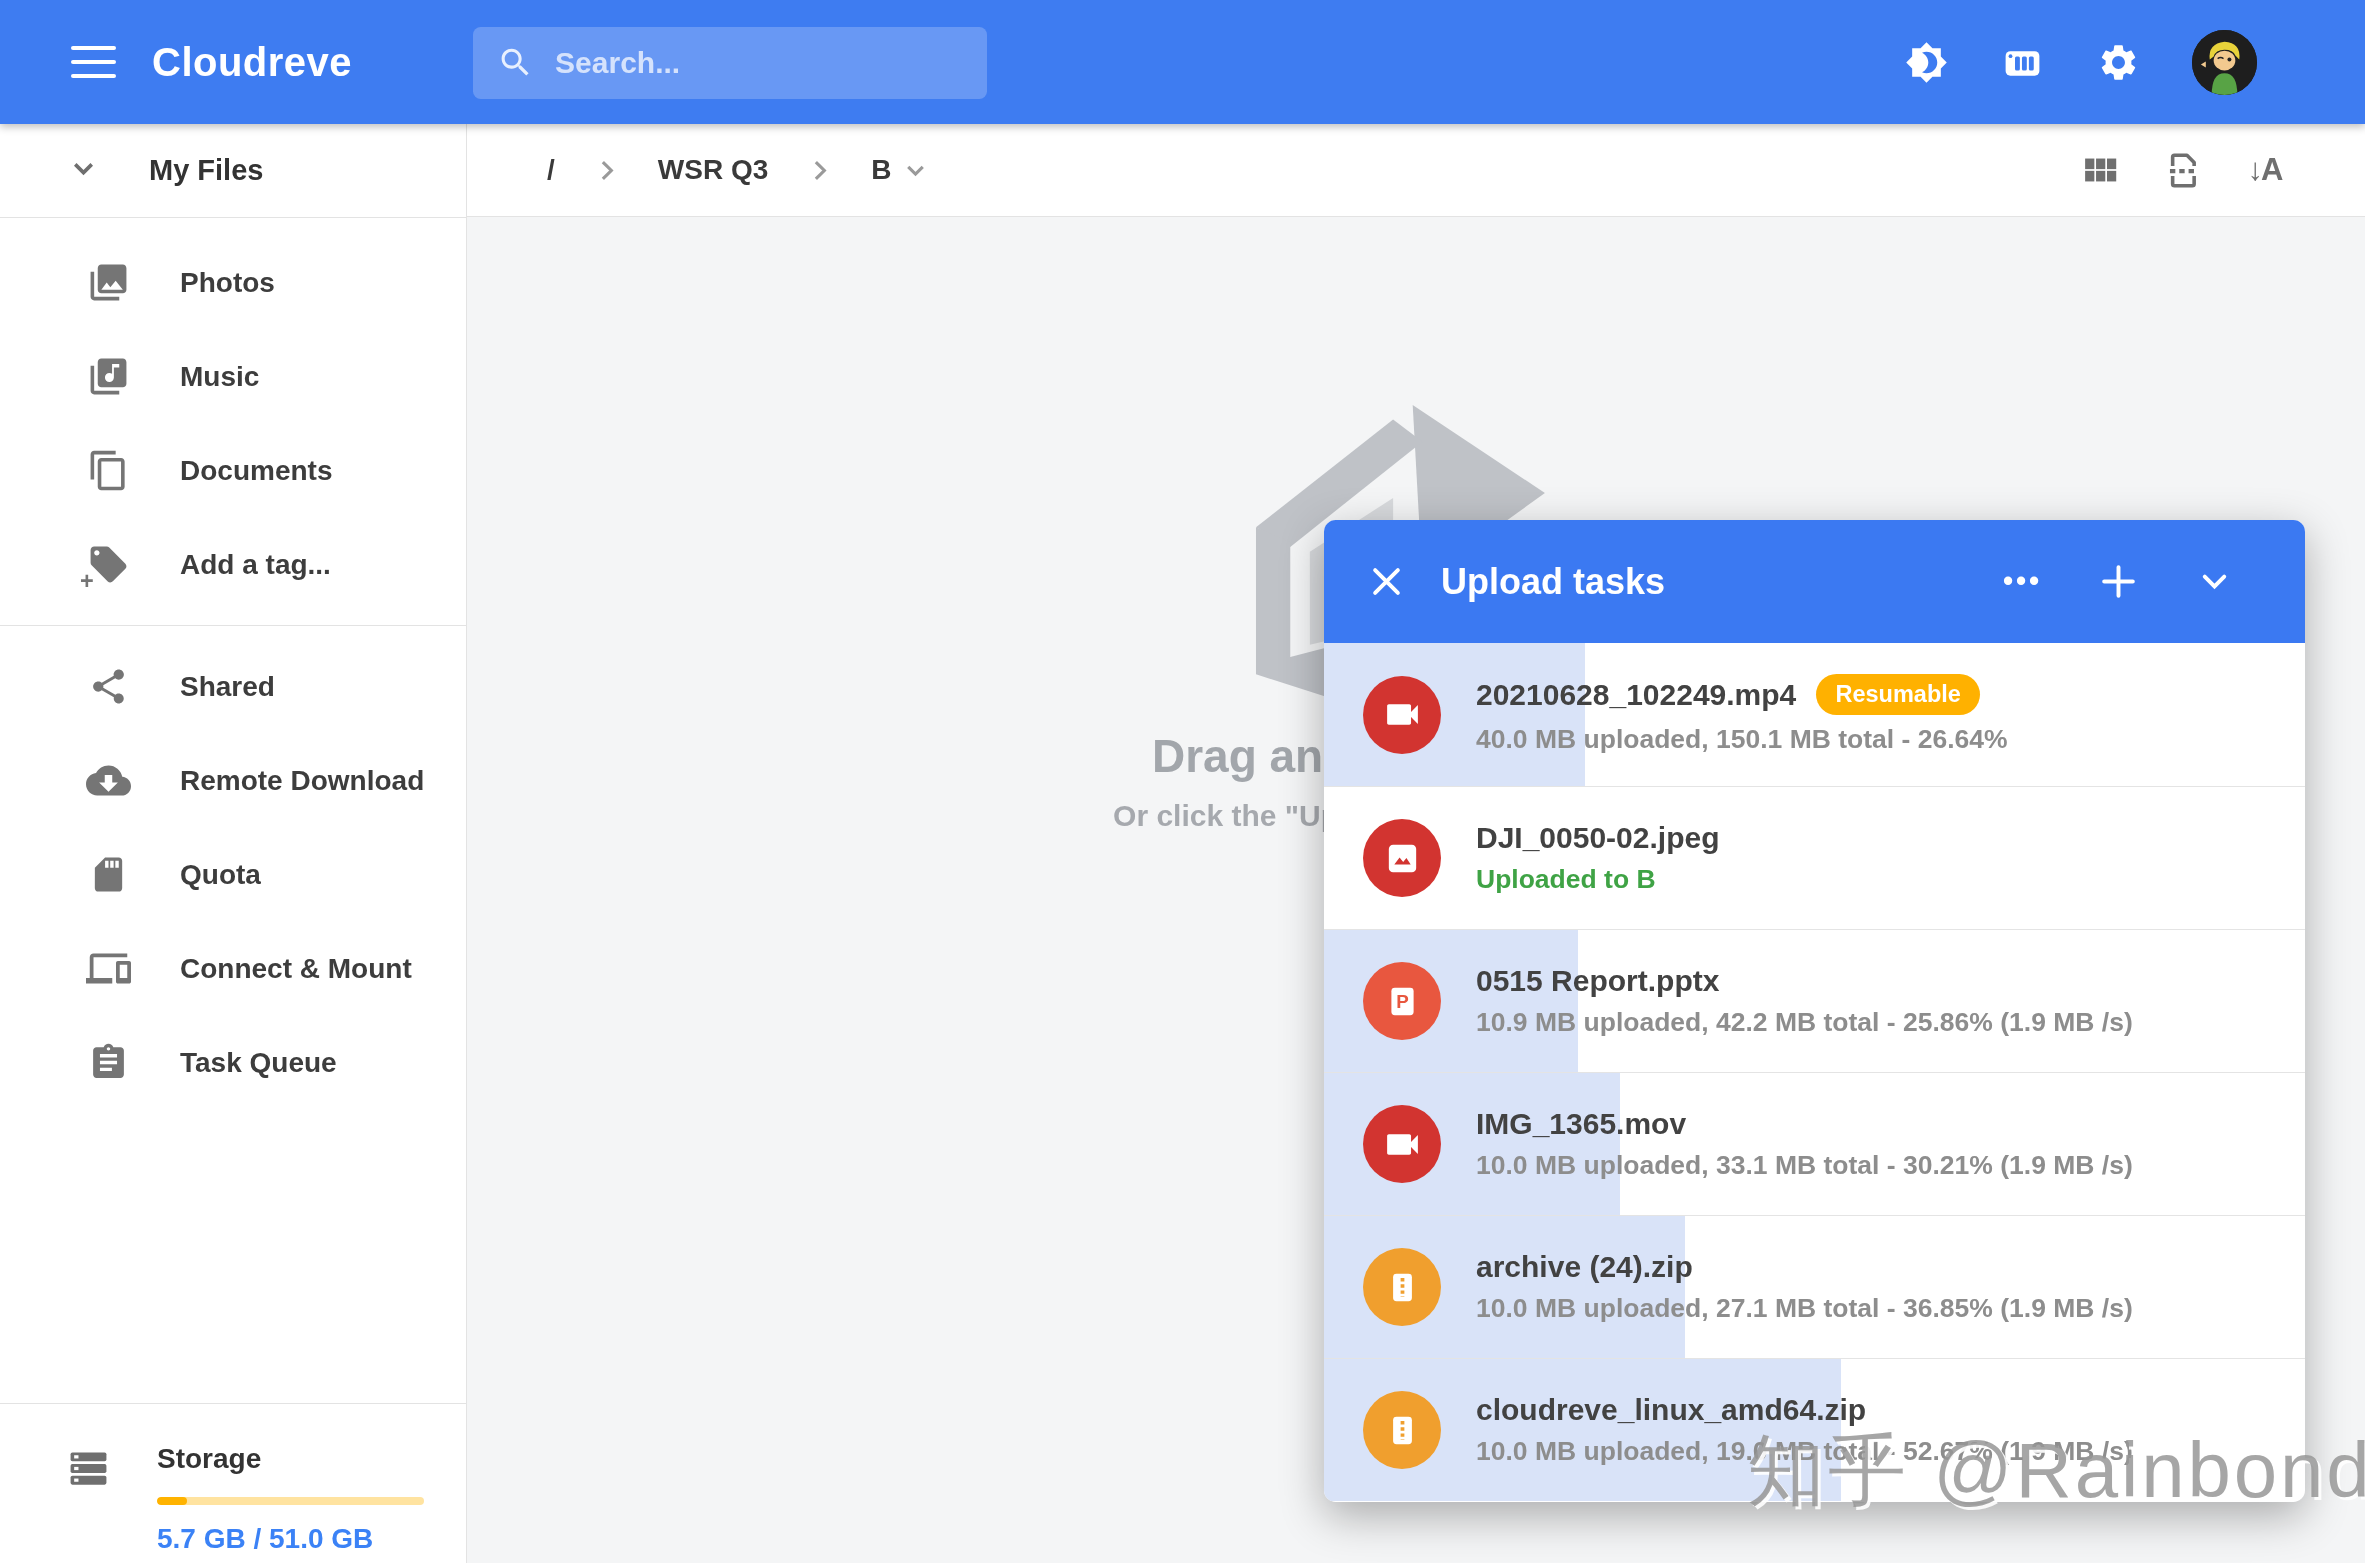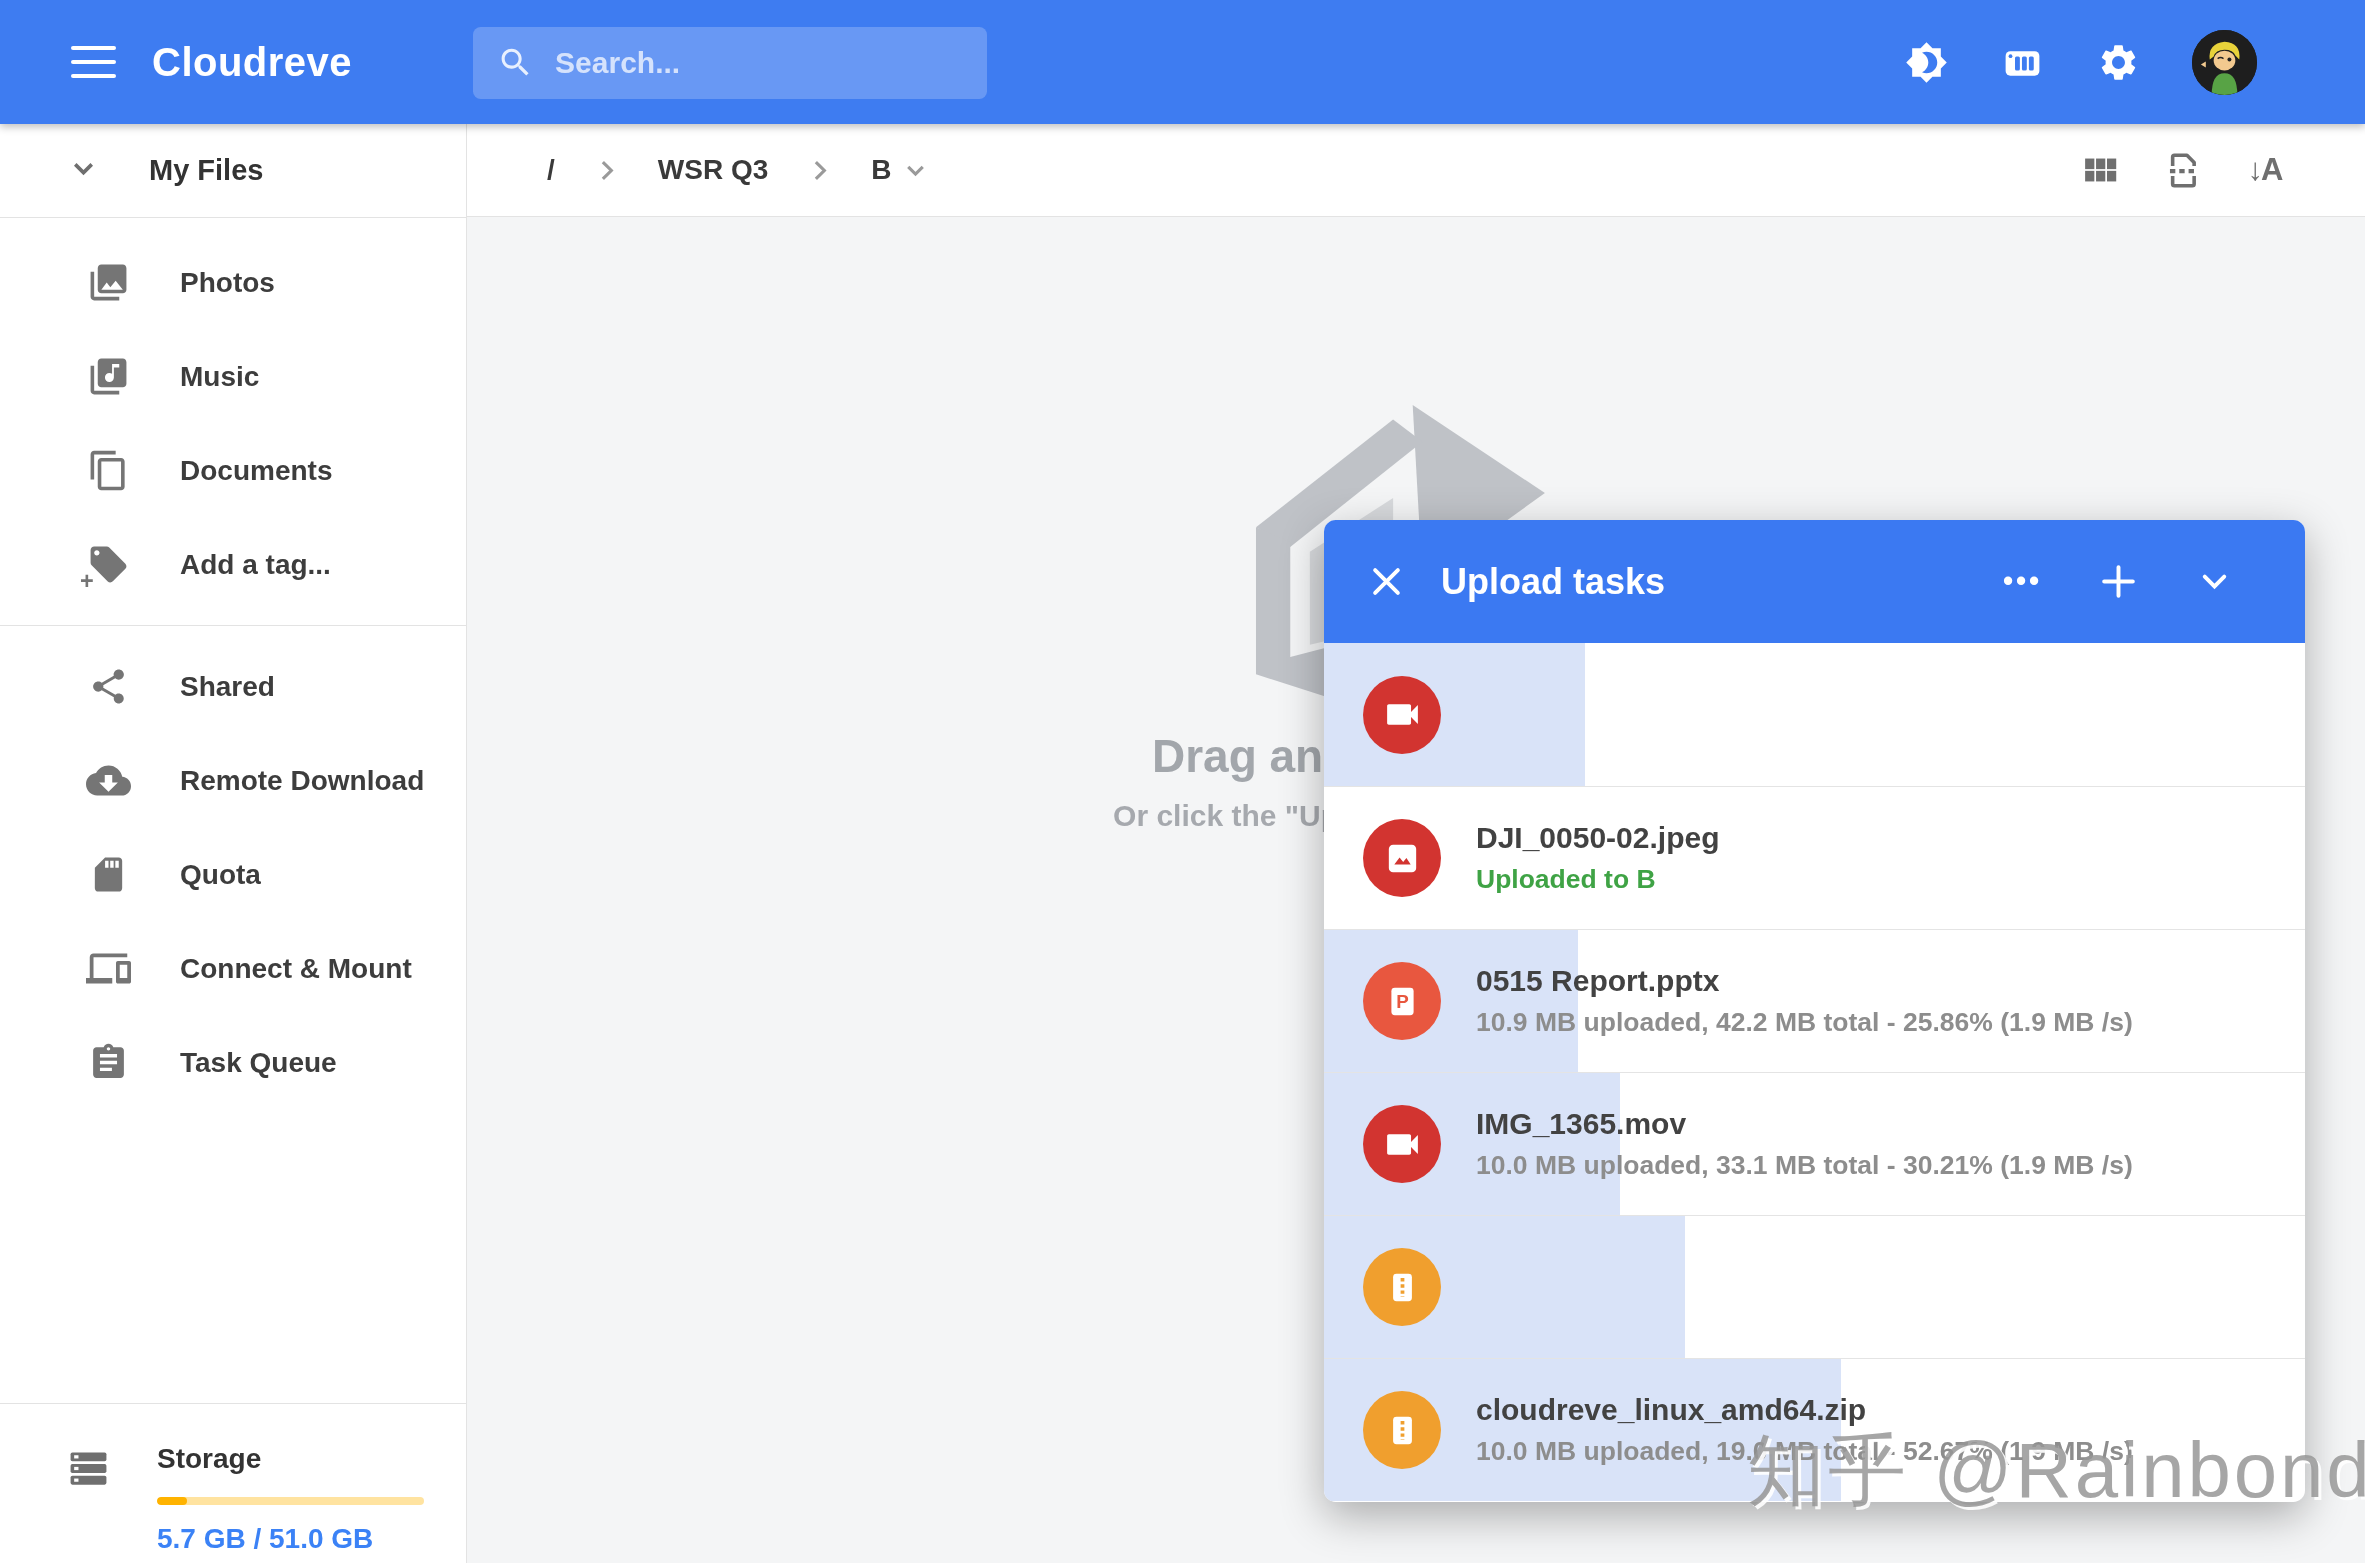--- a/index.html
+++ b/index.html
@@ -355,20 +355,27 @@
       </div>
     </div>
 
     <div class="task-row">
       <div class="progress-fill" style="width: 26.64%;"></div>
       <div class="file-circle" style="background: rgb(210, 52, 48);">
         <svg width="41" height="41" viewBox="0 0 24 24" fill="#fff">
             <path d="M17 10.5V7c0-.55-.45-1-1-1H4c-.55 0-1 .45-1 1v10c0 .55.45 1 1 1h12c.55 0 1-.45 1-1v-3.5l4 4v-11l-4 4z"></path>
           </svg>
       </div>
+      <div class="task-info">
+        <div class="fn-line">
+          <span class="filename">20210628_102249.mp4</span>
+          <span class="badge">Resumable</span>
+        </div>
+        <div class="stats">40.0 MB uploaded, 150.1 MB total - 26.64%</div>
+      </div>
     </div>
 
     <div class="task-row">
       <div class="progress-fill" style="width: 0%;"></div>
       <div class="file-circle" style="background: rgb(210, 52, 48);">
         <svg width="41" height="41" viewBox="0 0 24 24">
             <rect x="4" y="4" width="16" height="16" rx="2.5" fill="#fff"></rect>
             <path d="M7.2 15.5 L10.3 11.4 L12.4 14 L14.3 11.7 L16.8 15.5 Z" fill="#d23430"></path>
           </svg>
       </div>
@@ -412,20 +419,26 @@
     </div>
 
     <div class="task-row">
       <div class="progress-fill" style="width: 36.85%;"></div>
       <div class="file-circle" style="background: rgb(240, 159, 46);">
         <svg width="41" height="41" viewBox="0 0 24 24">
             <rect x="6.5" y="4" width="11" height="16" rx="2" fill="#fff"></rect>
             <line x1="12" y1="6.5" x2="12" y2="17.5" stroke="#f09f2e" stroke-width="2.2" stroke-dasharray="2 1.6"></line>
           </svg>
       </div>
+      <div class="task-info">
+        <div class="fn-line">
+          <span class="filename">archive (24).zip</span>
+        </div>
+        <div class="stats">10.0 MB uploaded, 27.1 MB total - 36.85% (1.9 MB /s)</div>
+      </div>
     </div>
 
     <div class="task-row">
       <div class="progress-fill" style="width: 52.67%;"></div>
       <div class="file-circle" style="background: rgb(240, 159, 46);">
         <svg width="41" height="41" viewBox="0 0 24 24">
             <rect x="6.5" y="4" width="11" height="16" rx="2" fill="#fff"></rect>
             <line x1="12" y1="6.5" x2="12" y2="17.5" stroke="#f09f2e" stroke-width="2.2" stroke-dasharray="2 1.6"></line>
           </svg>
       </div>

